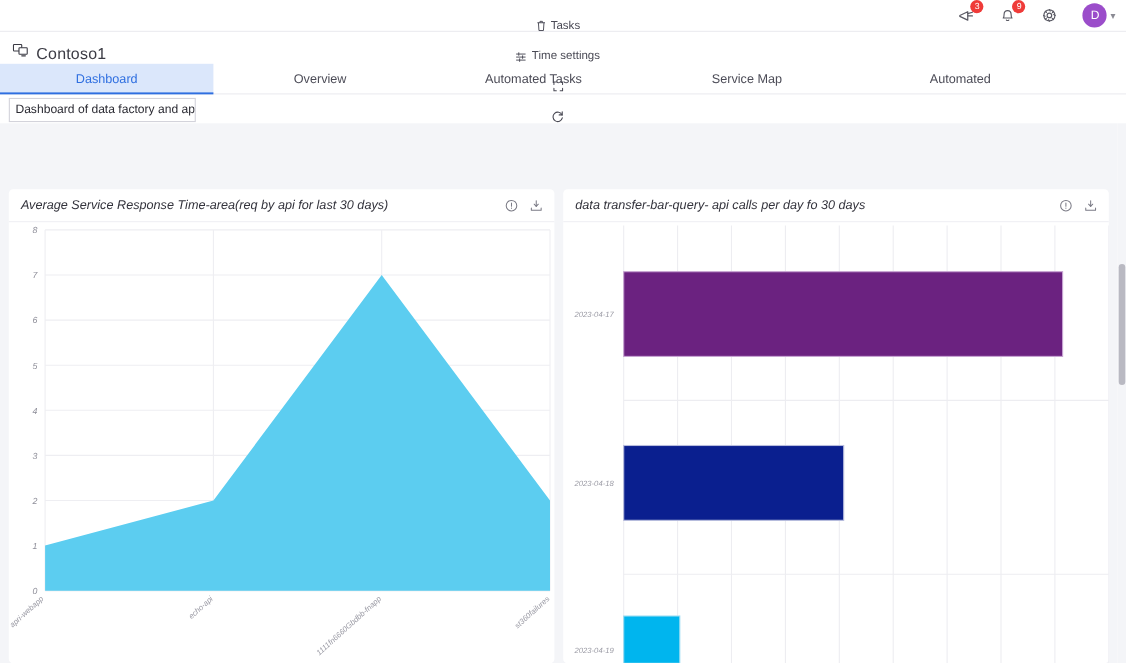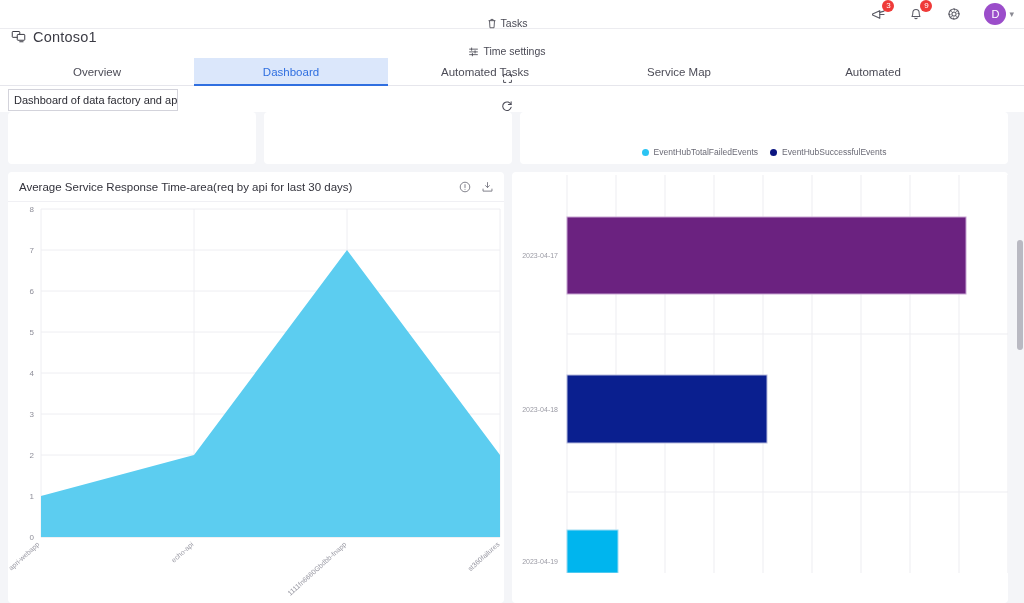--- a/index.html
+++ b/index.html
@@ -32,21 +32,21 @@
   .avatar-group { display: flex; align-items: center; gap: 3px; cursor: pointer; margin-left: 2px; }
   .avatar {
     width: 22px; height: 22px; border-radius: 50%;
     background: #9b4dca; color: #fff;
     font-size: 11px; display: flex; align-items: center; justify-content: center;
     font-family: "Liberation Sans", sans-serif;
   }
   .chev { color: #8a8a93; font-size: 9px; }
 
   
-  .titlerow { height: 29px; display: flex; align-items: flex-start; padding-left: 11px; gap: 7px; }
+  .titlerow { height: 29px; display: flex; align-items: flex-end; padding-left: 11px; gap: 7px; }
   .title-txt { font-size: 14.5px; color: #3b3b44; letter-spacing: .2px; }
 
   
   .tabs {
     height: 28px; display: flex; align-items: stretch;
     border-bottom: 1px solid #e6e6ec; position: relative;
   }
   .tab {
     flex: 0 0 194px; display: flex; align-items: center; justify-content: center;
     font-size: 11.5px; color: #4c4c57; cursor: pointer;
@@ -86,21 +86,21 @@
   .stub-a { width: 248px; }
   .stub-b { width: 248px; }
   .stub-c { flex: 1; position: relative; }
   .legend {
     position: absolute; left: 0; right: 0; bottom: 7px;
     display: flex; align-items: center; justify-content: center; gap: 12px;
   }
   .leg-item { display: flex; align-items: center; gap: 5px; font-size: 8.5px; color: #6a6a75; }
   .leg-dot { width: 7px; height: 7px; border-radius: 50%; }
 
-  .row-main { position: absolute; left: 8px; top: 60px; width: 1000px; height: 431px; display: flex; gap: 8px; }
+  .row-main { position: absolute; left: 8px; top: 60px; width: 1000px; height: 431px; display: flex; gap: 8px; font-style: italic; }
   .panel { background: #fff; border-radius: 4px; position: relative; height: 431px; }
   .panel-left { width: 496px; }
   .panel-right { flex: 1; }
   .panel-head {
     height: 30px; display: flex; align-items: center; padding: 0 10px 0 11px;
     border-bottom: 1px solid #f0f0f4;
   }
   .panel-title { font-size: 11.5px; color: #33333c; flex: 1; }
   .panel-actions { display: flex; align-items: center; gap: 10px; }
   .panel-actions svg { display: block; cursor: pointer; }
@@ -167,25 +167,25 @@
       <svg width="15" height="15" viewBox="0 0 18 18" fill="none" stroke="#3b3b44" stroke-width="1.2">
         <rect x="1.5" y="3" width="9" height="7" rx="0.8"></rect>
         <rect x="7.5" y="6.5" width="9" height="7" rx="0.8" fill="#fff"></rect>
         <path d="M10.5 15.3 L14.5 15.3" stroke-linecap="round"></path>
       </svg>
     </span>
     <span class="title-txt">Contoso1</span>
   </div>
 
   <div class="tabs">
+    <div class="tab active">
+      <span>Dashboard</span>
+    </div>
     <div class="tab">
       <span>Overview</span>
-    </div>
-    <div class="tab active">
-      <span>Dashboard</span>
     </div>
     <div class="tab">
       <span>Automated Tasks</span>
     </div>
     <div class="tab">
       <span>Service Map</span>
     </div>
     <div class="tab">
       <span>Automated</span>
     </div>
@@ -246,36 +246,20 @@
         <path d="M8.6 5.2 L11.8 5.2 L11.8 2"></path>
       </svg>
     </div>
 
   </div>
 
   <div class="name-input">Dashboard of data factory and appi</div>
 
   <div class="canvas">
 
-    <div class="row-top">
-      <div class="panel-stub stub-a"></div>
-      <div class="panel-stub stub-b"></div>
-      <div class="panel-stub stub-c">
-        <div class="legend">
-          <div class="leg-item">
-            <span class="leg-dot" style="background:#2bc4f3"></span>
-            <span>EventHubTotalFailedEvents</span>
-          </div>
-          <div class="leg-item">
-            <span class="leg-dot" style="background:#0b1580"></span>
-            <span>EventHubSuccessfulEvents</span>
-          </div>
-        </div>
-      </div>
-    </div>
 
     <div class="row-main">
 
       <div class="panel panel-left">
         <div class="panel-head">
           <span class="panel-title">Average Service Response Time-area(req by api for last 30 days)</span>
           <span class="panel-actions">
             <span>
               <svg width="12" height="12" viewBox="0 0 14 14" fill="none" stroke="#7b7b86" stroke-width="1.1">
                 <circle cx="7" cy="7" r="5.6"></circle>
@@ -331,20 +315,39 @@
               <text class="axis-lbl-sm" transform="translate(32,343) rotate(-42)" text-anchor="end">apri-webapp</text>
               <text class="axis-lbl-sm" transform="translate(186,343) rotate(-42)" text-anchor="end">echo-api</text>
               <text class="axis-lbl-sm" transform="translate(339,343) rotate(-42)" text-anchor="end">1111fn6660Gbdbb-fnapp</text>
               <text class="axis-lbl-sm" transform="translate(492,343) rotate(-42)" text-anchor="end">st360failures</text>
             </g>
           </svg>
         </div>
       </div>
 
       <div class="panel panel-right">
+        <div class="panel-head">
+          <span class="panel-title">data transfer-bar-query- api calls per day fo 30 days</span>
+          <span class="panel-actions">
+            <span>
+              <svg width="12" height="12" viewBox="0 0 14 14" fill="none" stroke="#7b7b86" stroke-width="1.1">
+                <circle cx="7" cy="7" r="5.6"></circle>
+                <path d="M7 4.2 L7 7.6" stroke-linecap="round"></path>
+                <circle cx="7" cy="9.6" r="0.6" fill="#7b7b86" stroke="none"></circle>
+              </svg>
+            </span>
+            <span>
+              <svg width="13" height="12" viewBox="0 0 14 14" fill="none" stroke="#7b7b86" stroke-width="1.1" stroke-linecap="round" stroke-linejoin="round">
+                <path d="M7 1.8 L7 7.6"></path>
+                <path d="M4.8 5.4 L7 7.7 L9.2 5.4"></path>
+                <path d="M1.8 9.4 L1.8 11.8 L12.2 11.8 L12.2 9.4"></path>
+              </svg>
+            </span>
+          </span>
+        </div>
 
         <div class="plot">
           <svg width="496" height="401" viewBox="0 0 496 401">
 
             <g>
               <line x1="55" y1="3" x2="55" y2="401" stroke="#ededf1" stroke-width="1"></line>
               <line x1="104" y1="3" x2="104" y2="401" stroke="#ededf1" stroke-width="1"></line>
               <line x1="153" y1="3" x2="153" y2="401" stroke="#ededf1" stroke-width="1"></line>
               <line x1="202" y1="3" x2="202" y2="401" stroke="#ededf1" stroke-width="1"></line>
               <line x1="251" y1="3" x2="251" y2="401" stroke="#ededf1" stroke-width="1"></line>

